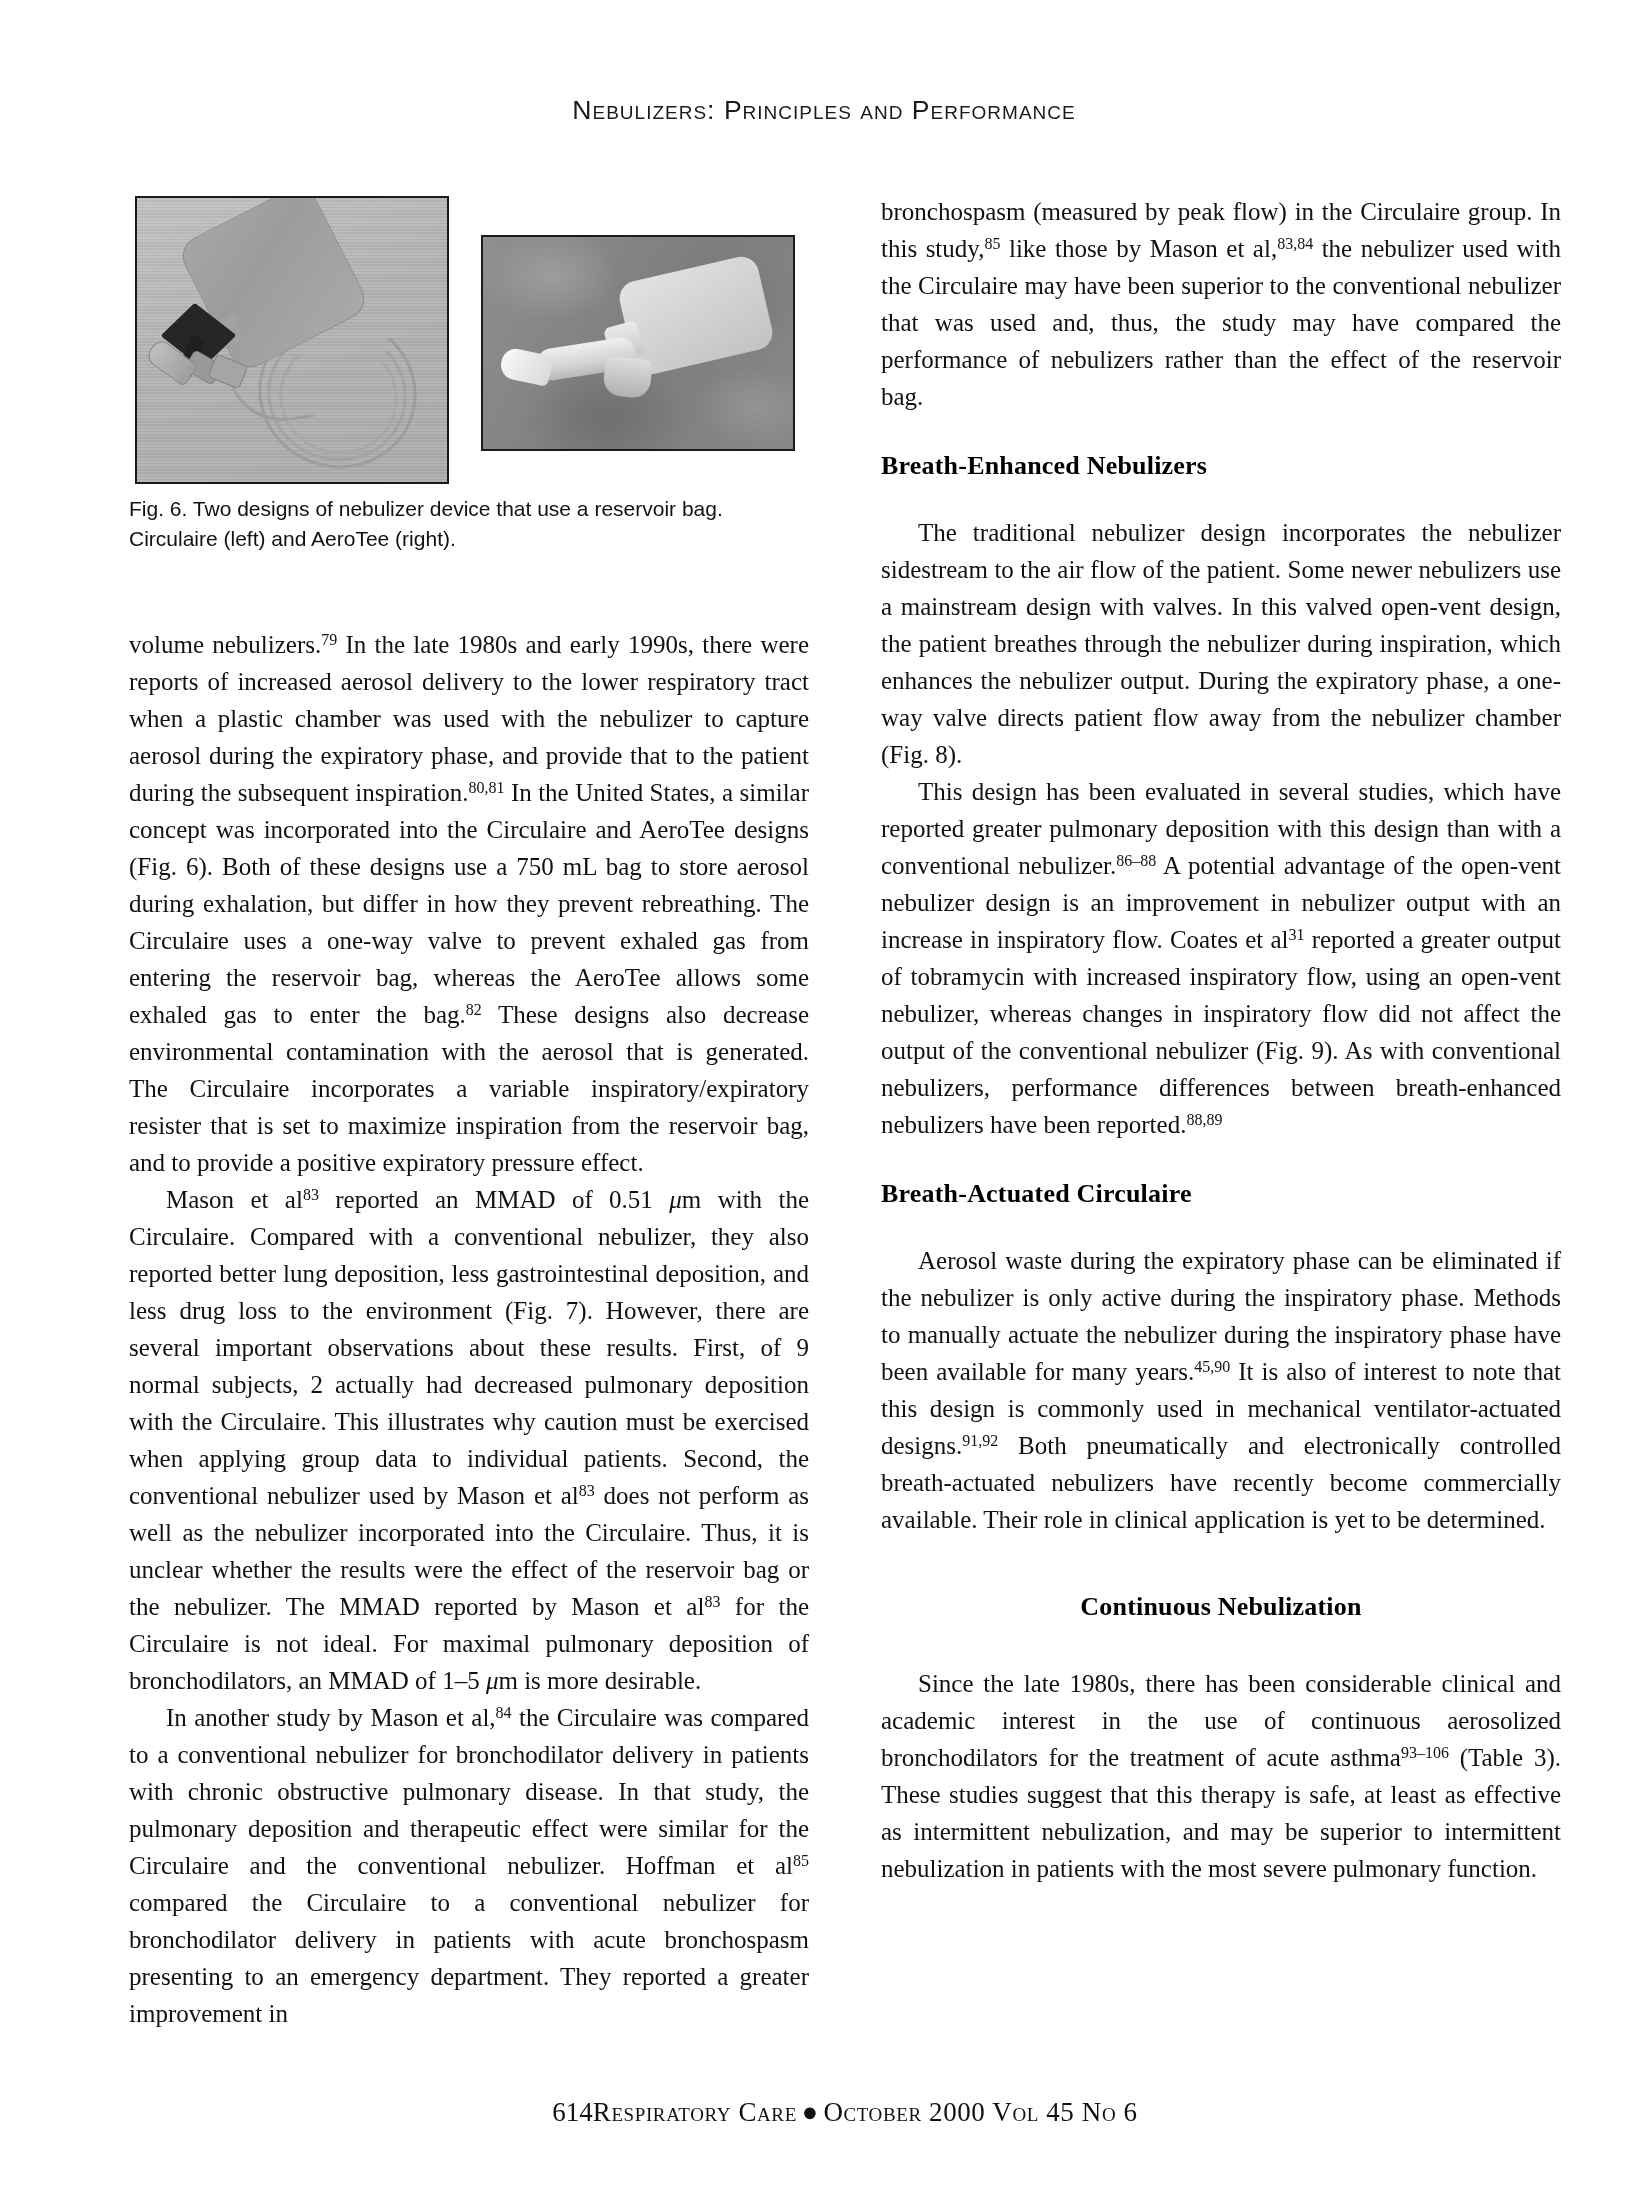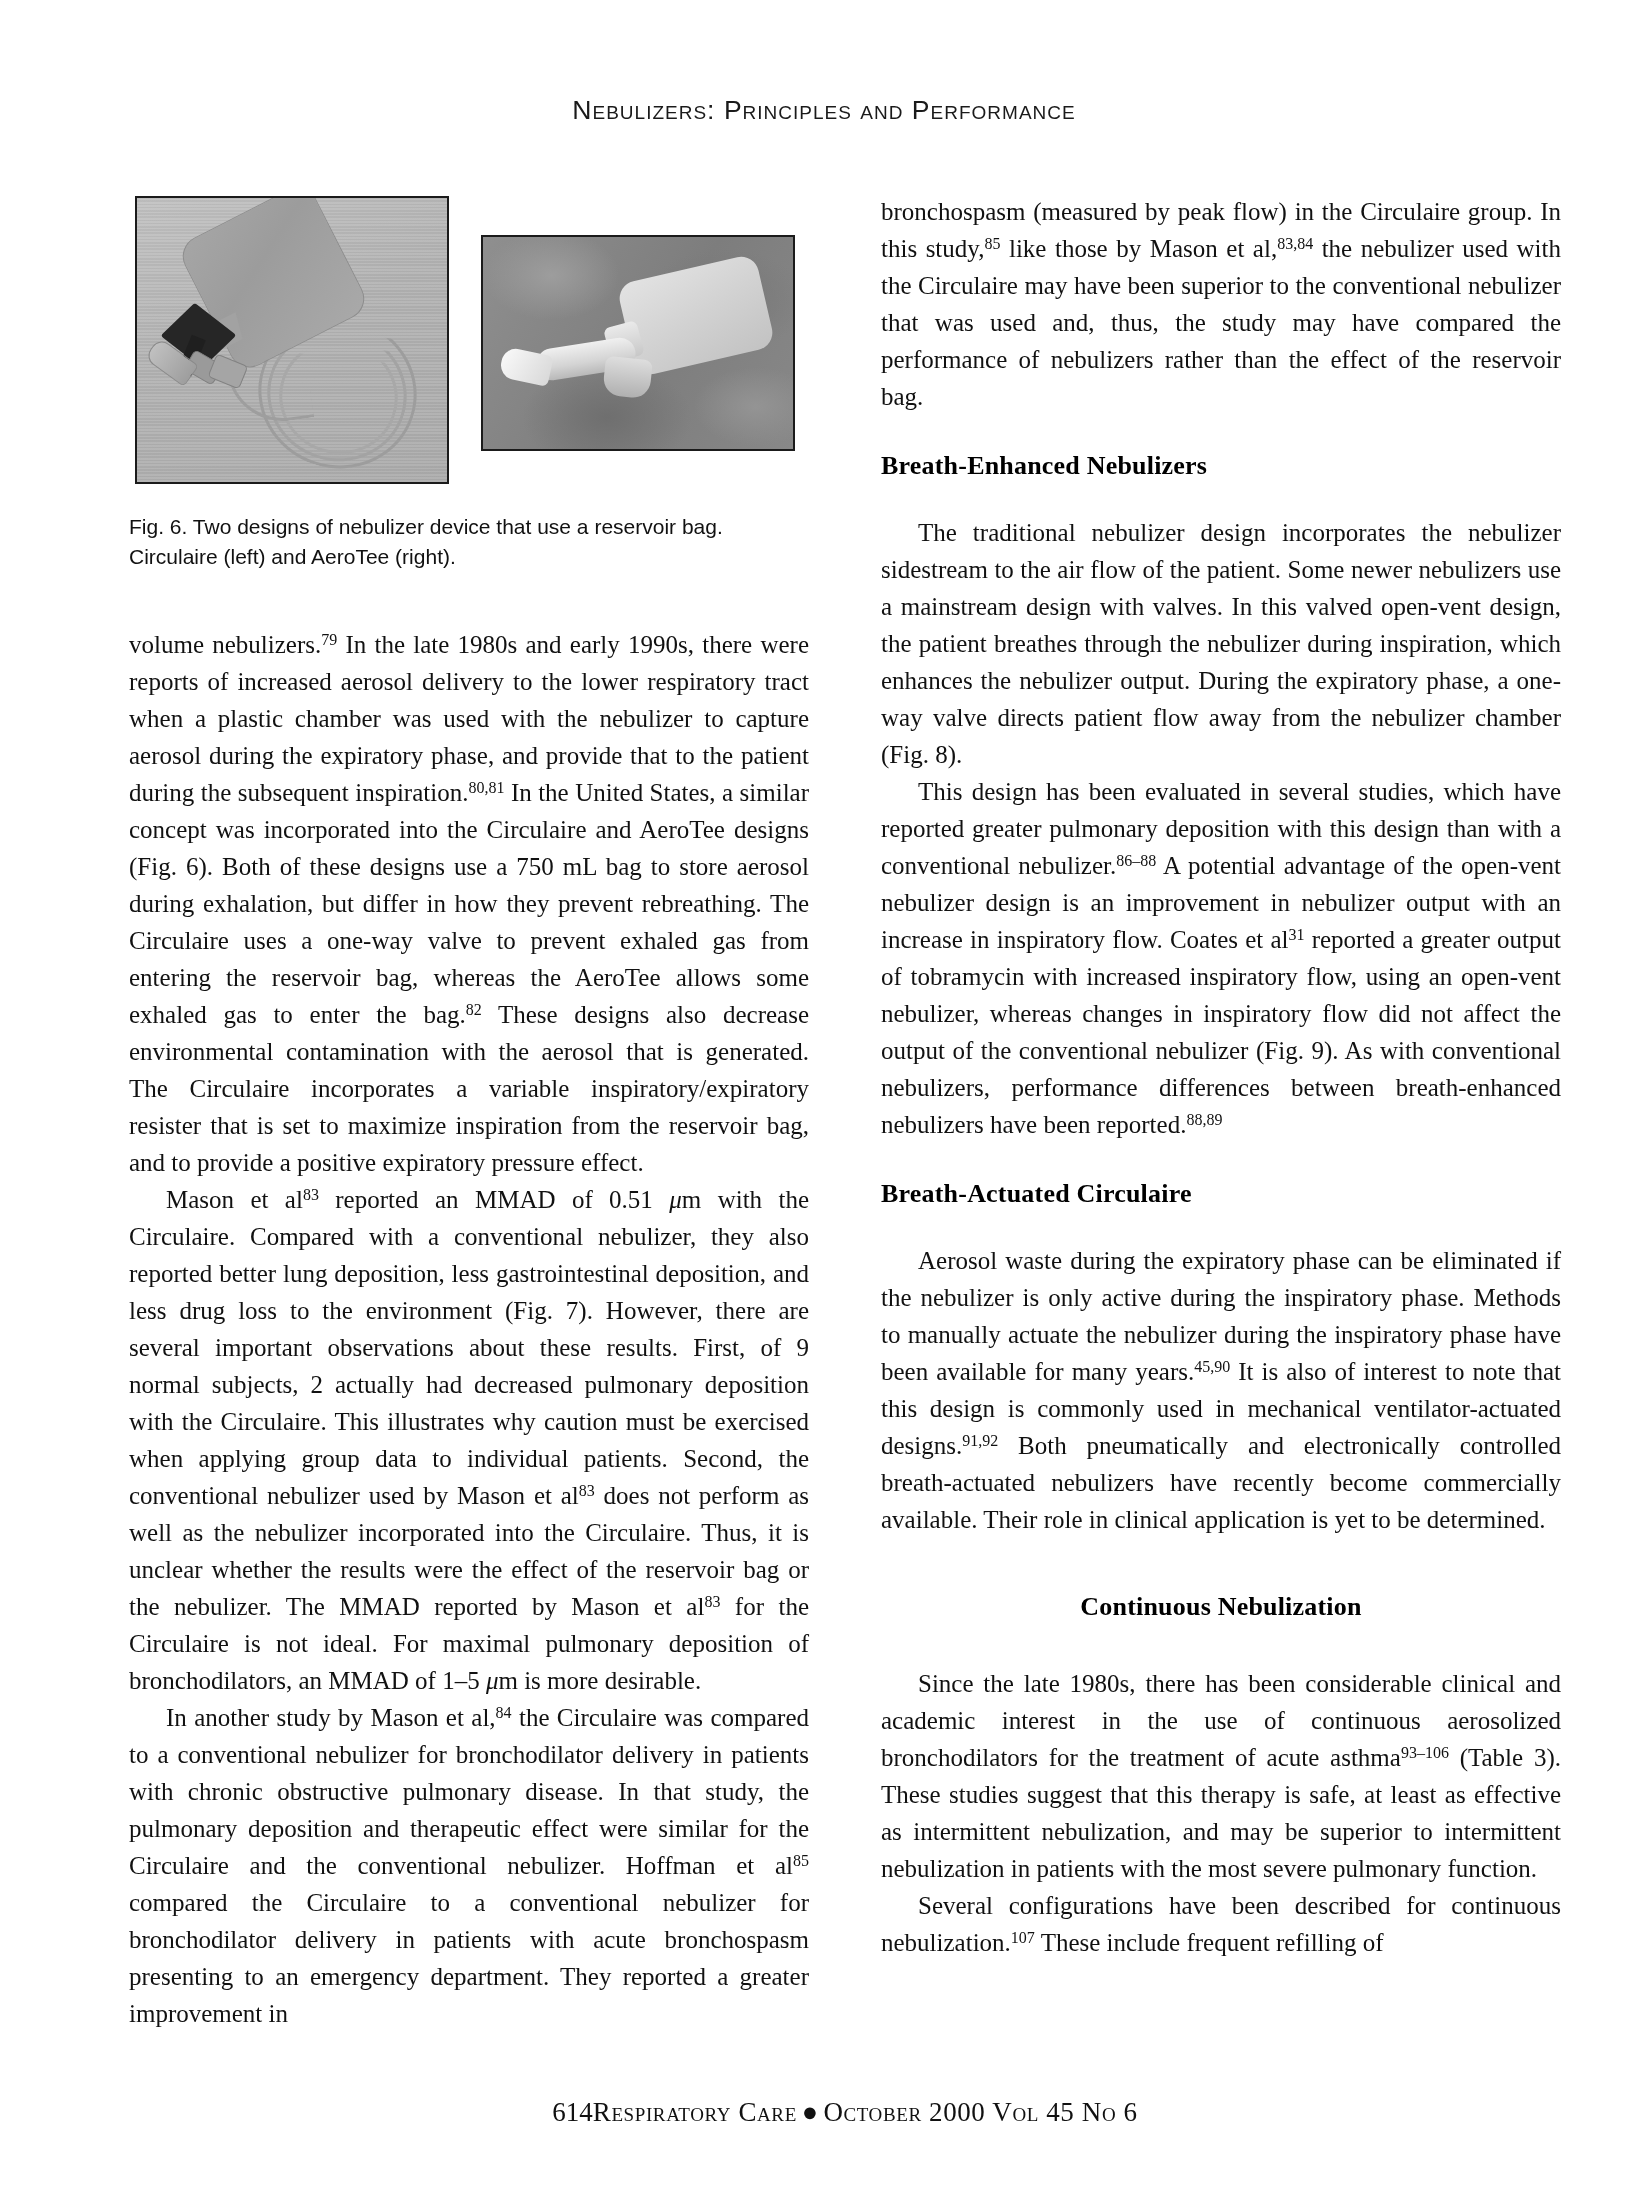--- a/index.html
+++ b/index.html
@@ -251,21 +251,21 @@
   .tee-stub {
     position: absolute;
     left: 121px; top: 121px;
     width: 47px; height: 39px;
     background: linear-gradient(180deg, #dedede, #b0b0b0);
     border-radius: 8px 8px 17.7px 17.7px;
     transform: rotate(6deg);
   }
 
   .fig-caption {
-    margin-top: 21px;
+    margin-top: 3px;
     font-family: "Liberation Sans", "DejaVu Sans", sans-serif;
     font-size: 21px;
     line-height: 30px;
     text-align: left;
     color: #111111;
   }
 
   
   .col-left-text { margin-top: 55px; }
 
@@ -341,21 +341,20 @@
 
     <div class="col">
       <p class="body noindent">bronchospasm (measured by peak flow) in the Circulaire group. In this study,<sup>85</sup> like those by Mason et al,<sup>83,84</sup> the nebulizer used with the Circulaire may have been superior to the conventional nebulizer that was used and, thus, the study may have compared the performance of nebulizers rather than the effect of the reservoir bag.</p>
       <h2 class="section-head">Breath-Enhanced Nebulizers</h2>
       <p class="body indent">The traditional nebulizer design incorporates the nebulizer sidestream to the air flow of the patient. Some newer nebulizers use a mainstream design with valves. In this valved open-vent design, the patient breathes through the nebulizer during inspiration, which enhances the nebulizer output. During the expiratory phase, a one-way valve directs patient flow away from the nebulizer chamber (Fig. 8).</p>
       <p class="body indent">This design has been evaluated in several studies, which have reported greater pulmonary deposition with this design than with a conventional nebulizer.<sup>86–88</sup> A potential advantage of the open-vent nebulizer design is an improvement in nebulizer output with an increase in inspiratory flow. Coates et al<sup>31</sup> reported a greater output of tobramycin with increased inspiratory flow, using an open-vent nebulizer, whereas changes in inspiratory flow did not affect the output of the conventional nebulizer (Fig. 9). As with conventional nebulizers, performance differences between breath-enhanced nebulizers have been reported.<sup>88,89</sup></p>
       <h2 class="section-head">Breath-Actuated Circulaire</h2>
       <p class="body indent">Aerosol waste during the expiratory phase can be eliminated if the nebulizer is only active during the inspiratory phase. Methods to manually actuate the nebulizer during the inspiratory phase have been available for many years.<sup>45,90</sup> It is also of interest to note that this design is commonly used in mechanical ventilator-actuated designs.<sup>91,92</sup> Both pneumatically and electronically controlled breath-actuated nebulizers have recently become commercially available. Their role in clinical application is yet to be determined.</p>
       <h2 class="section-head centered">Continuous Nebulization</h2>
       <p class="body indent">Since the late 1980s, there has been considerable clinical and academic interest in the use of continuous aerosolized bronchodilators for the treatment of acute asthma<sup>93–106</sup> (Table 3). These studies suggest that this therapy is safe, at least as effective as intermittent nebulization, and may be superior to intermittent nebulization in patients with the most severe pulmonary function.</p>
-      <p class="body indent">Several configurations have been described for continuous nebulization.<sup>107</sup> These include frequent refilling of</p>
     </div>
 
   </div>
 
   <div class="footer">
     <div class="folio">614</div>
     <div class="journal-line">
       <span>Respiratory Care</span><span class="bullet-sep">●</span><span>October 2000 Vol 45 No 6</span>
     </div>
   </div>

